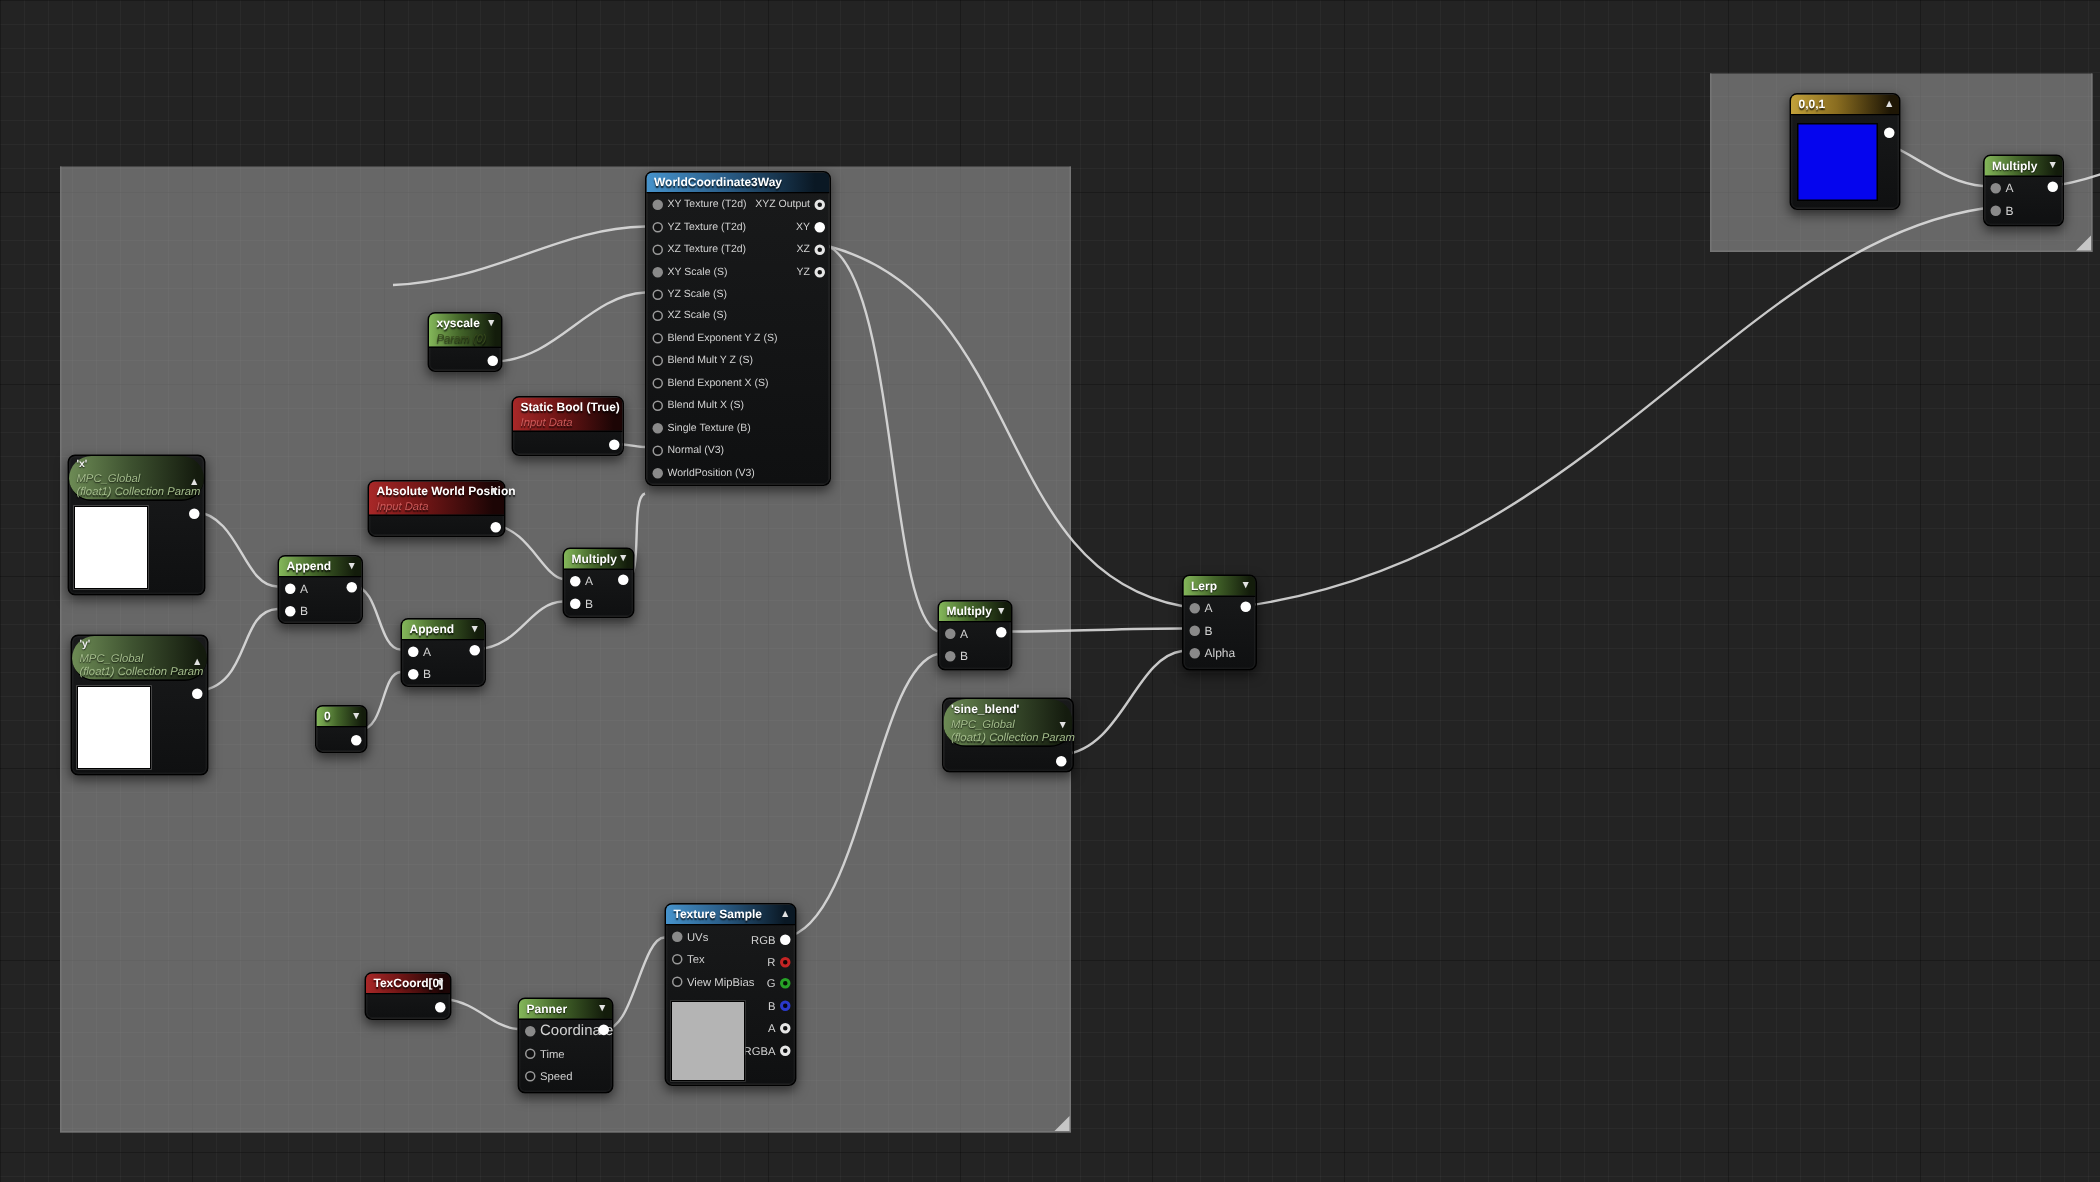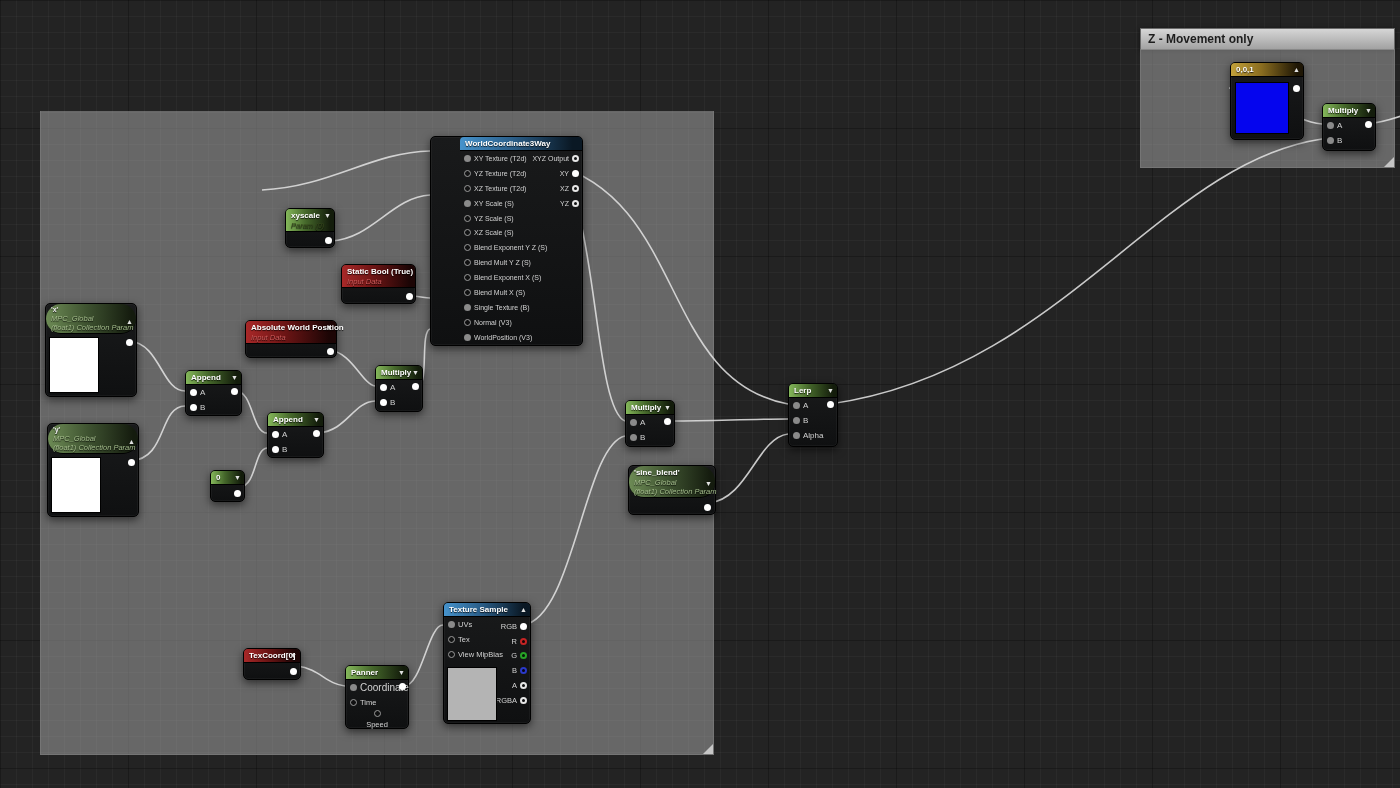--- a/index.html
+++ b/index.html
@@ -102,21 +102,20 @@
 
 <div id="canvas">
 
 
   <div class="comment" style="left:40px;top:90px;width:674px;height:665px;">
     <div class="comment-body"></div>
     <div class="resize-handle"></div>
   </div>
 
   <div class="comment" style="left:1140px;top:28px;width:255px;height:140px;">
-    <div class="comment-title">Z - Movement only</div>
     <div class="comment-body"></div>
     <div class="resize-handle"></div>
   </div>
 
   <svg id="wires" width="1400" height="788">
     <path d="M262 190 C330 187 372 152 430 151"></path>
     <path d="M331 241 C372 239 392 197 430 195"></path>
     <path d="M409 296 C420 296 424 298 430 298"></path>
     <path d="M418 387 C429 384 420 332 430 329"></path>
     <path d="M130 341 C160 344 162 391 185 391"></path>
@@ -130,21 +129,21 @@
     <path d="M523 625 C574 618 584 445 625 436"></path>
     <path d="M671 421 C716 421 745 419 788 419"></path>
     <path d="M709 503 C748 499 757 438 788 434"></path>
     <path d="M830 404 C1060 372 1160 163 1322 139"></path>
     <path d="M1229 88 C1270 92 1288 121 1322 124"></path>
     <path d="M1366 124 C1380 123 1392 119 1401 116"></path>
     <path d="M297 666 C320 669 326 684 345 686"></path>
     <path d="M404 686 C422 686 428 625 443 625"></path>
   </svg>
 
-  <div class="node" style="left:430px;top:136px;width:122px;height:208px;padding-left:29px;">
+  <div class="node" style="left:430px;top:114px;width:122px;height:208px;">
     <div class="hdr hdr-blue"><span>WorldCoordinate3Way</span></div>
     <div class="row wc3w-row">
         <span class="pin dim"></span>
         <span>XY Texture (T2d)</span>
       </div>
     <div class="row wc3w-row">
         <span class="pin off"></span>
         <span>YZ Texture (T2d)</span>
       </div>
     <div class="row wc3w-row">
@@ -422,28 +421,28 @@
       <span class="arrow">▼</span>
     </div>
     <div class="row" style="font-size:10px;">
         <span class="pin dim"></span>
         <span>Coordinate</span>
       </div>
     <div class="row" style="font-size:7.5px;">
         <span class="pin off"></span>
         <span>Time</span>
       </div>
-    <div class="row" style="font-size:7.5px;flex-direction:column;">
+    <div class="row" style="font-size:7.5px;">
         <span class="pin off"></span>
         <span>Speed</span>
       </div>
     <div class="outpin pin on" style="right:2px;top:17px;"></div>
   </div>
 
-  <div class="node" style="left:1230px;top:62px;width:72px;height:76px;">
+  <div class="node" style="left:1193px;top:62px;width:72px;height:76px;">
     <div class="hdr hdr-yellow">
       <span>0,0,1</span>
       <span class="arrow">▲</span>
     </div>
     <div class="preview pv-blue" style="left:4px;top:19px;width:52px;height:50px;"></div>
     <div class="outpin pin on" style="right:3px;top:22px;"></div>
   </div>
 
   <div class="node" style="left:1322px;top:103px;width:52px;height:46px;">
     <div class="hdr hdr-green">

